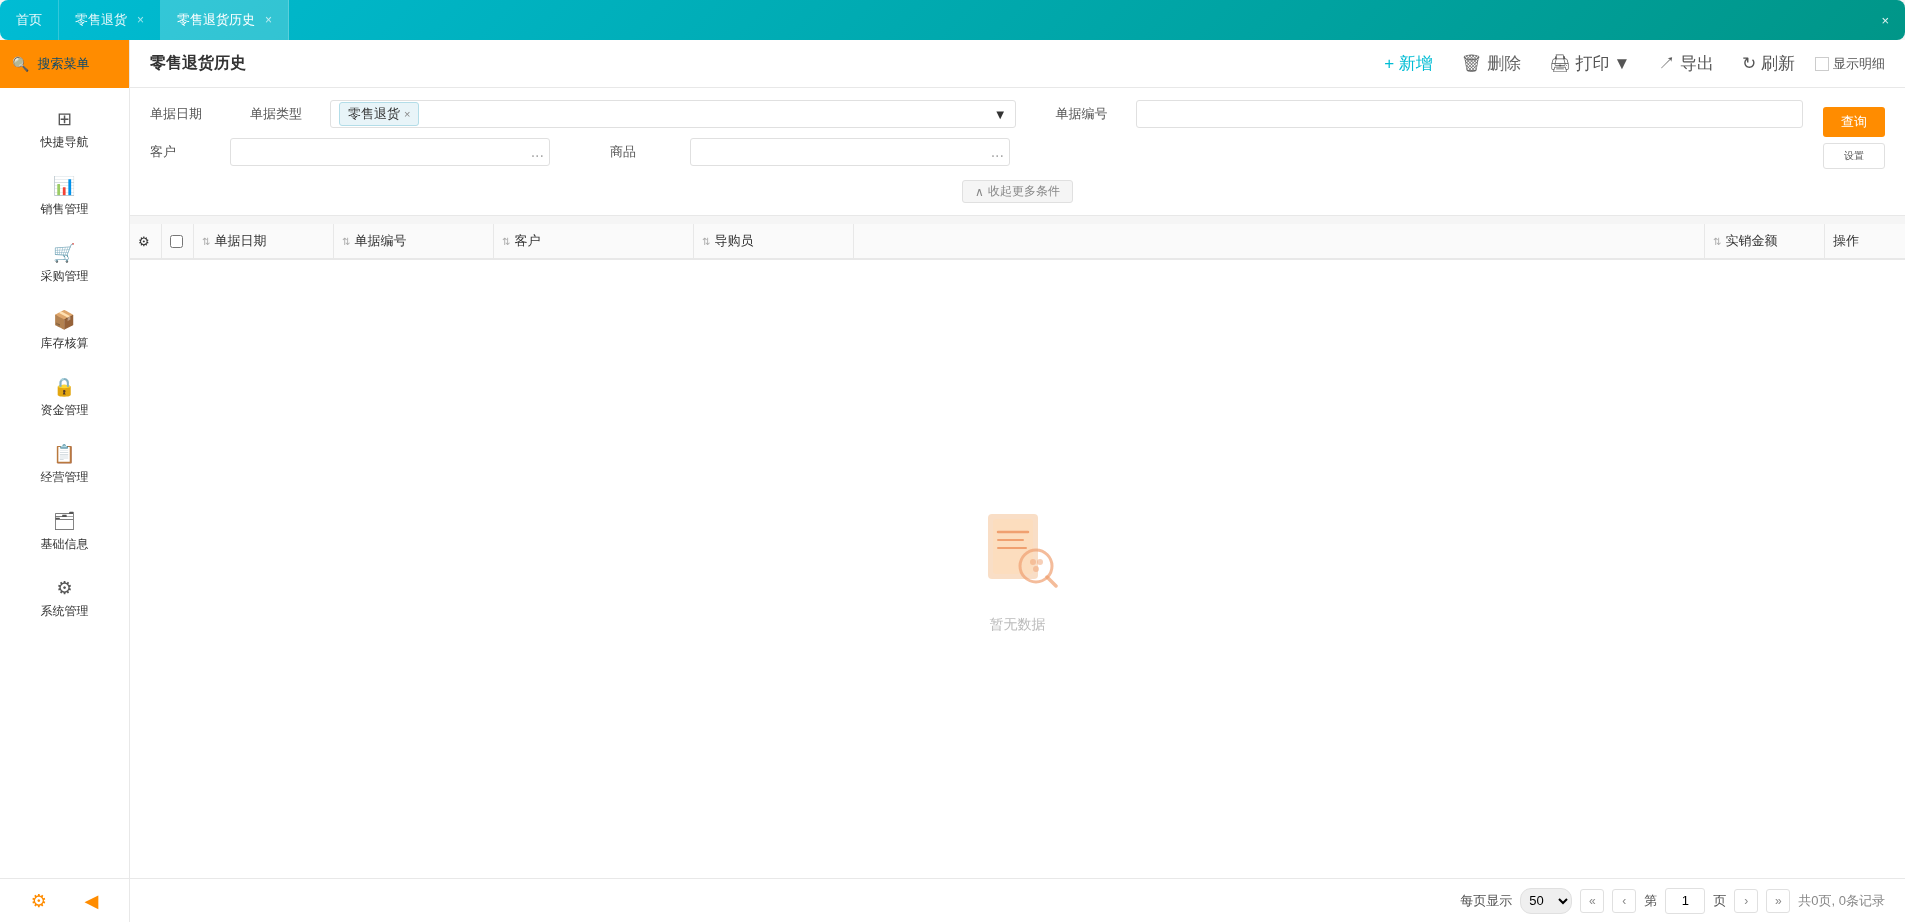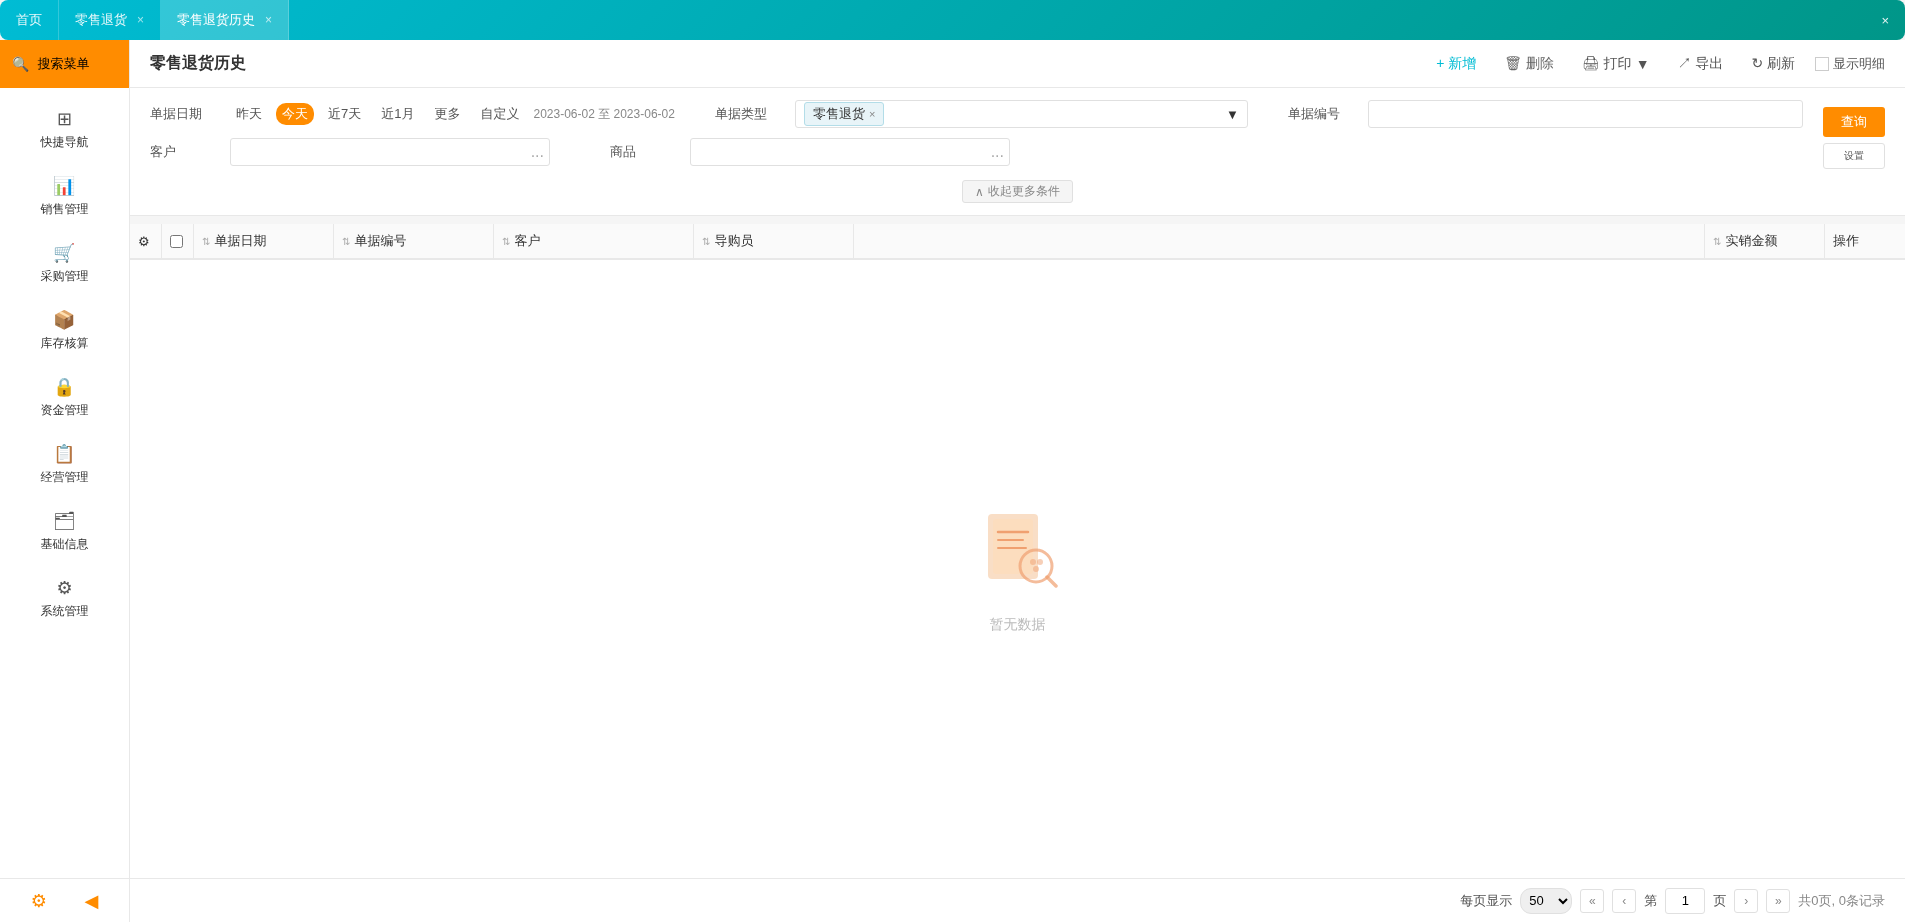--- a/index.html
+++ b/index.html
@@ -73,21 +73,21 @@
       align-items: center;
       padding: 0 12px;
       gap: 8px;
       cursor: pointer;
     }
     .sidebar-search-icon {
       color: #fff;
       font-size: 14px;
     }
     .sidebar-search-text {
-      color: #000000;
+      color: #0c4a6e;
       font-size: 13px;
     }
     .sidebar-menu {
       flex: 1;
       overflow-y: auto;
       padding: 8px 0;
     }
     .sidebar-item {
       display: flex;
       flex-direction: column;
@@ -143,21 +143,21 @@
     }
     .header-actions {
       display: flex;
       align-items: center;
       gap: 12px;
     }
     .action-btn {
       display: flex;
       align-items: center;
       gap: 4px;
-      font-size: 14px;
+      font-size: 17px;
       color: #555;
       cursor: pointer;
       padding: 4px 8px;
       border-radius: 3px;
     }
     .action-btn.new-btn { color: #00bcd4; }
     .action-btn.delete-btn { color: #666; }
     .display-toggle {
       display: flex;
       align-items: center;
@@ -507,29 +507,20 @@
         </div>
       </div>
     </div>
 
     <div class="filter-bar">
       <div class="filter-section">
         <div class="filter-left">
 
           <div class="filter-row">
             <span class="filter-label">单据日期</span>
-            <div class="date-filter-options">
-              <span class="date-opt">昨天</span>
-              <span class="date-opt active">今天</span>
-              <span class="date-opt">近7天</span>
-              <span class="date-opt">近1月</span>
-              <span class="date-opt">更多</span>
-              <span class="date-opt">自定义</span>
-              <span class="date-range">2023-06-02 至 2023-06-02</span>
-            </div>
             <span class="filter-label" style="margin-left:20px;">单据类型</span>
             <div class="voucher-select" style="width:300px; border:1px solid #e0e0e0; border-radius:3px; padding:0 8px; height:28px; display:flex; align-items:center; gap:6px; cursor:pointer; background:#fff;">
               <span class="voucher-type-tag">
                 <span>零售退货</span>
                 <span class="tag-close">×</span>
               </span>
               <span style="flex:1"></span>
               <span>▼</span>
             </div>
             <span class="filter-label" style="margin-left:20px;">单据编号</span>

